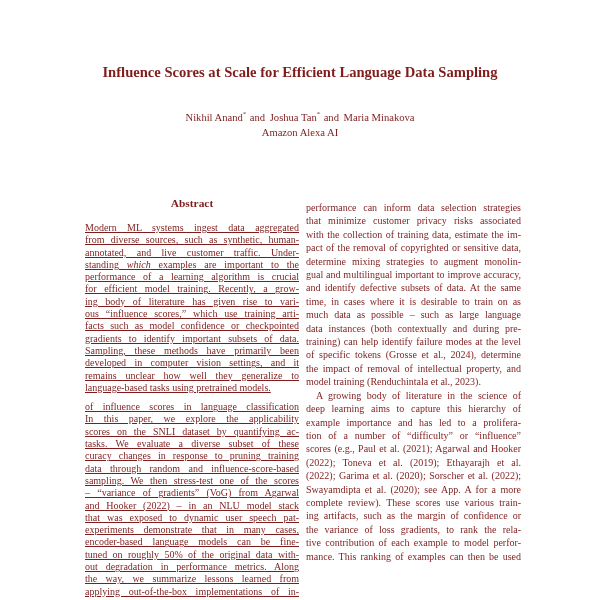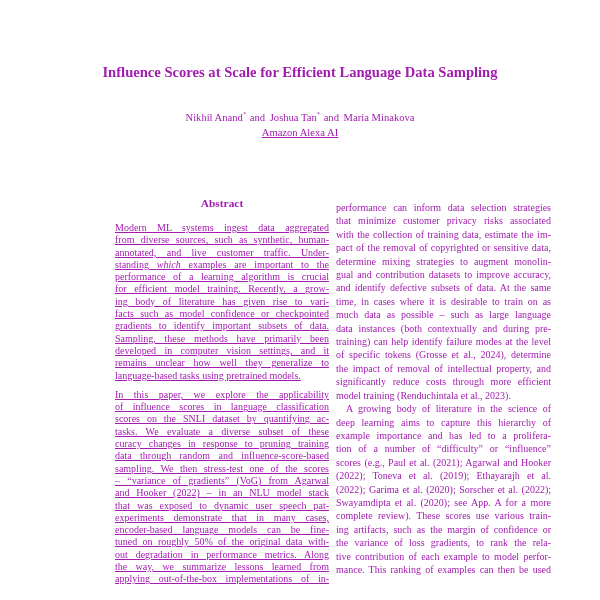--- a/index.html
+++ b/index.html
@@ -2,39 +2,39 @@
 <html><head>
 <meta charset="utf-8">
 <style>
   html,body{margin:0;padding:0;background:#ffffff;}
   .page{
     position:relative;
     width:600px;height:600px;
     background:#ffffff;
     overflow:hidden;
     font-family:"Liberation Serif","DejaVu Serif",serif;
-    color:#a21caf;
+    color:#7f1d1d;
     -webkit-font-smoothing:antialiased;
   }
   .title{
     position:absolute;top:64px;left:0;width:600px;
     text-align:center;font-weight:bold;font-size:14.6px;line-height:17px;
   }
   .authors{
     position:absolute;top:111px;left:0;width:600px;
     text-align:center;font-size:10.6px;line-height:13px;
   }
   .authors .name{font-weight:normal;}
   .authors .sep{margin:0 2px 16px 1px;}
   .authors sup{font-size:6.5px;vertical-align:super;line-height:0;}
   .affiliation{
     position:absolute;top:126px;left:0;width:600px;
-    text-align:center;font-size:10.6px;line-height:13px;text-decoration:underline;
+    text-align:center;font-size:10.6px;line-height:13px;
   }
-  .col{position:absolute;overflow:hidden;margin-left:30px;}
+  .col{position:absolute;overflow:hidden;}
   .col-left{left:85px;top:197px;width:214px;height:403px;}
   .col-right{left:306px;top:201px;width:215px;height:399px;}
   .abs-heading{
     text-align:center;font-weight:bold;font-size:11.4px;
     margin:0 0 12px 0;line-height:13px;
   }
   .col-left .para{font-size:10px;line-height:12.3px;text-decoration:underline;}
   .col-right .para{font-size:10px;line-height:13.4px;}
   .para{margin:0;}
   .para.gap{margin-top:7px;}
@@ -58,30 +58,31 @@
     <div class="abs-heading">Abstract</div>
     <div id="abs-paras">
         <div class="para">
           <div class="line"><span>Modern ML systems ingest data aggregated</span></div>
           <div class="line"><span>from diverse sources, such as synthetic, human-</span></div>
           <div class="line"><span>annotated, and live customer traffic.  Under-</span></div>
           <div class="line"><span>standing </span><i>which</i><span> examples are important to the</span></div>
           <div class="line"><span>performance of a learning algorithm is crucial</span></div>
           <div class="line"><span>for efficient model training. Recently, a grow-</span></div>
           <div class="line"><span>ing body of literature has given rise to vari-</span></div>
+          <div class="line"><span>ous “influence scores,” which use training arti-</span></div>
           <div class="line"><span>facts such as model confidence or checkpointed</span></div>
           <div class="line"><span>gradients to identify important subsets of data.</span></div>
           <div class="line"><span>Sampling, these methods have primarily been</span></div>
           <div class="line"><span>developed in computer vision settings, and it</span></div>
           <div class="line"><span>remains unclear how well they generalize to</span></div>
           <div class="line last"><span>language-based tasks using pretrained models.</span></div>
         </div>
         <div class="para gap">
+          <div class="line"><span>of influence scores in language classification</span></div>
           <div class="line"><span>In this paper, we explore the applicability</span></div>
-          <div class="line"><span>of influence scores in language classification</span></div>
           <div class="line"><span>scores on the SNLI dataset by quantifying ac-</span></div>
           <div class="line"><span>tasks.  We evaluate a diverse subset of these</span></div>
           <div class="line"><span>curacy changes in response to pruning training</span></div>
           <div class="line"><span>data through random and influence-score-based</span></div>
           <div class="line"><span>sampling. We then stress-test one of the scores</span></div>
           <div class="line"><span>– “variance of gradients” (VoG) from Agarwal</span></div>
           <div class="line"><span>and Hooker (2022) – in an NLU model stack</span></div>
           <div class="line"><span>that was exposed to dynamic user speech pat-</span></div>
           <div class="line"><span>experiments demonstrate that in many cases,</span></div>
           <div class="line"><span>encoder-based language models can be fine-</span></div>
@@ -94,29 +95,28 @@
   </div>
 
   <div class="col col-right">
     <div id="body-paras">
         <div class="para">
           <div class="line"><span>performance can inform data selection strategies</span></div>
           <div class="line"><span>that minimize customer privacy risks associated</span></div>
           <div class="line"><span>with the collection of training data, estimate the im-</span></div>
           <div class="line"><span>pact of the removal of copyrighted or sensitive data,</span></div>
           <div class="line"><span>determine mixing strategies to augment monolin-</span></div>
-          <div class="line"><span>gual and contribution datasets to improve accuracy,</span></div>
+          <div class="line"><span>gual and multilingual important to improve accuracy,</span></div>
           <div class="line"><span>and identify defective subsets of data.  At the same</span></div>
           <div class="line"><span>time, in cases where it is desirable to train on as</span></div>
           <div class="line"><span>much data as possible – such as large language</span></div>
           <div class="line"><span>data instances (both contextually and during pre-</span></div>
           <div class="line"><span>training) can help identify failure modes at the level</span></div>
           <div class="line"><span>of specific tokens (Grosse et al., 2024), determine</span></div>
           <div class="line"><span>the impact of removal of intellectual property, and</span></div>
-          <div class="line"><span>significantly reduce costs through more efficient</span></div>
           <div class="line last"><span>model training (Renduchintala et al., 2023).</span></div>
         </div>
         <div class="para">
           <div class="line indent"><span>A growing body of literature in the science of</span></div>
           <div class="line"><span>deep learning aims to capture this hierarchy of</span></div>
           <div class="line"><span>example importance and has led to a prolifera-</span></div>
           <div class="line"><span>tion of a number of “difficulty” or “influence”</span></div>
           <div class="line"><span>scores (e.g., Paul et al. (2021); Agarwal and Hooker</span></div>
           <div class="line"><span>(2022); Toneva et al. (2019); Ethayarajh et al.</span></div>
           <div class="line"><span>(2022); Garima et al. (2020); Sorscher et al. (2022);</span></div>

